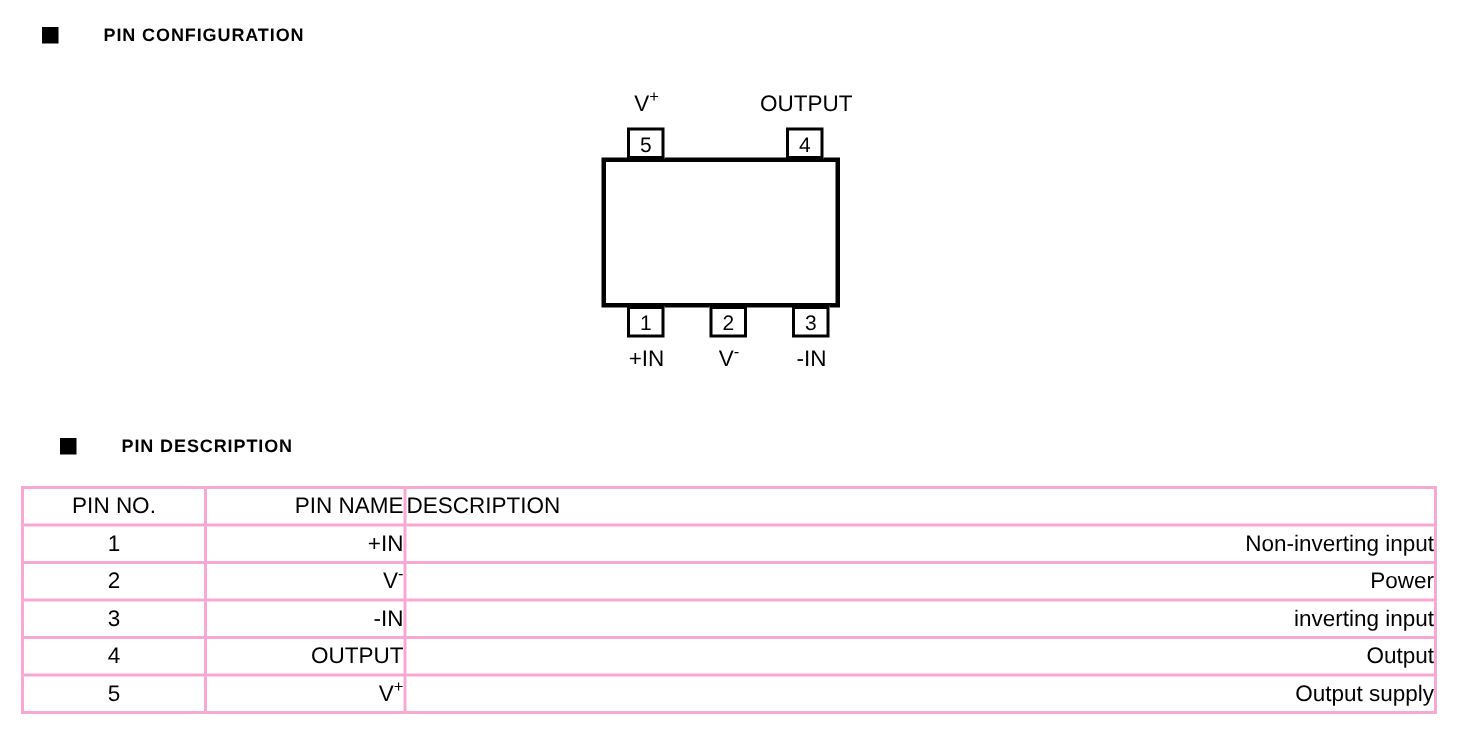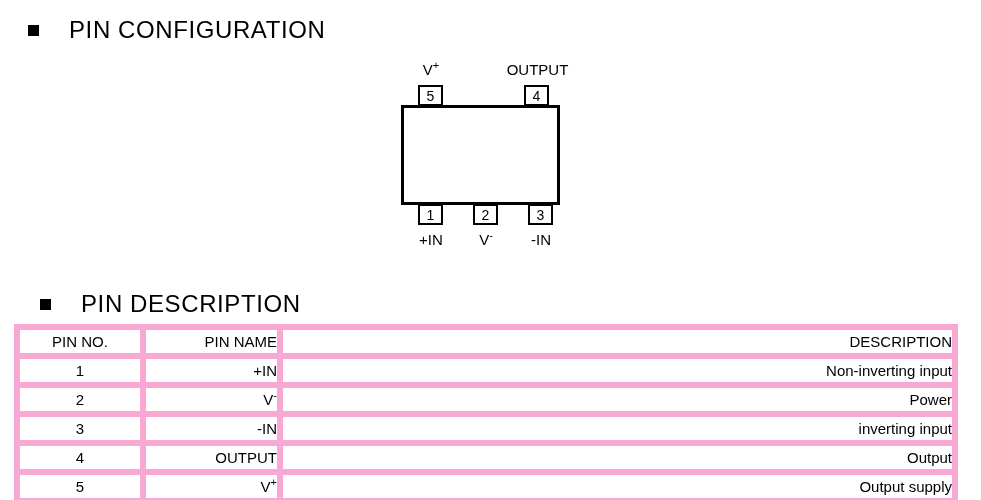--- a/index.html
+++ b/index.html
@@ -23,22 +23,22 @@
     align-items: center;
   }
   .bullet-square {
     width: 11px;
     height: 11px;
     background: #000000;
     margin-right: 30px;
     flex: 0 0 auto;
   }
   .heading-text {
-    font-size: 24px;
-    font-weight: normal;
+    font-size: 12px;
+    font-weight: bold;
     letter-spacing: 0.6px;
     white-space: nowrap;
     text-align: center;
   }
   #heading-pin-configuration { left: 28px; top: 16px; }
   #heading-pin-description  { left: 40px; top: 290px; }
 
   
   #package-diagram {
     position: absolute;
@@ -103,32 +103,32 @@
   #pin-description-table {
     position: absolute;
     left: 14px;
     top: 324px;
     width: 944px;
     border-collapse: collapse;
     table-layout: fixed;
   }
   #pin-description-table td,
   #pin-description-table th {
-    border: 6px solid #f9a8d4;
+    border: 2px solid #f9a8d4;
     height: 22px;
     padding: 0 0 1px 0;
     font-size: 15px;
     font-weight: normal;
     line-height: 1;
     vertical-align: middle;
   }
   .col-pin-no   { width: 120px; text-align: center; }
   .col-pin-name { width: 131px; text-align: right; }
   .col-desc     { text-align: right; padding-left: 8px; }
-  th.col-desc   { text-align: right; padding-left: 0; margin-left: 20px; }
+  th.col-desc   { text-align: left; padding-left: 0; margin-left: 20px; }
 </style>
 </head>
 <body>
 
 <div class="section-heading" id="heading-pin-configuration">
   <span class="bullet-square"></span>
   <span class="heading-text">PIN CONFIGURATION</span>
 </div>
 
 <div id="package-diagram">

